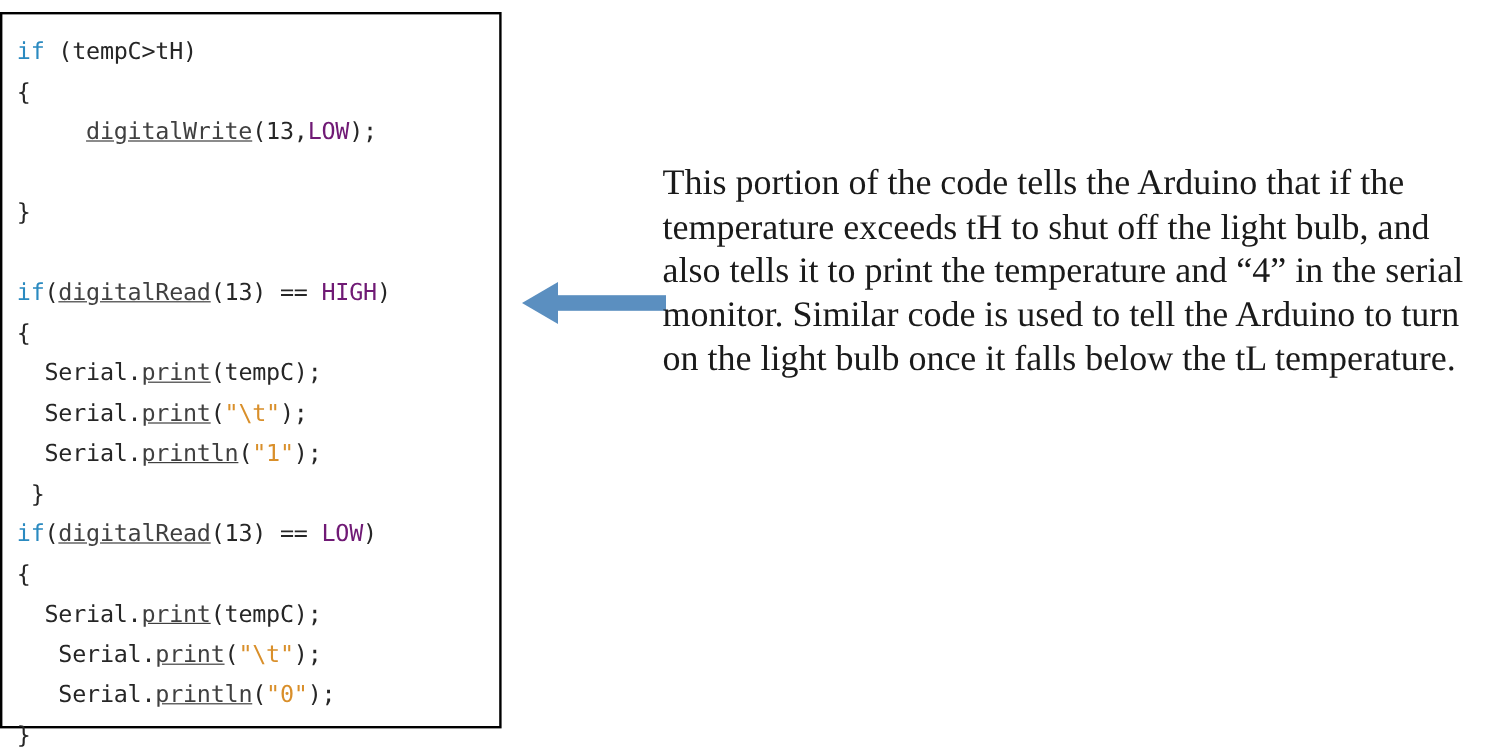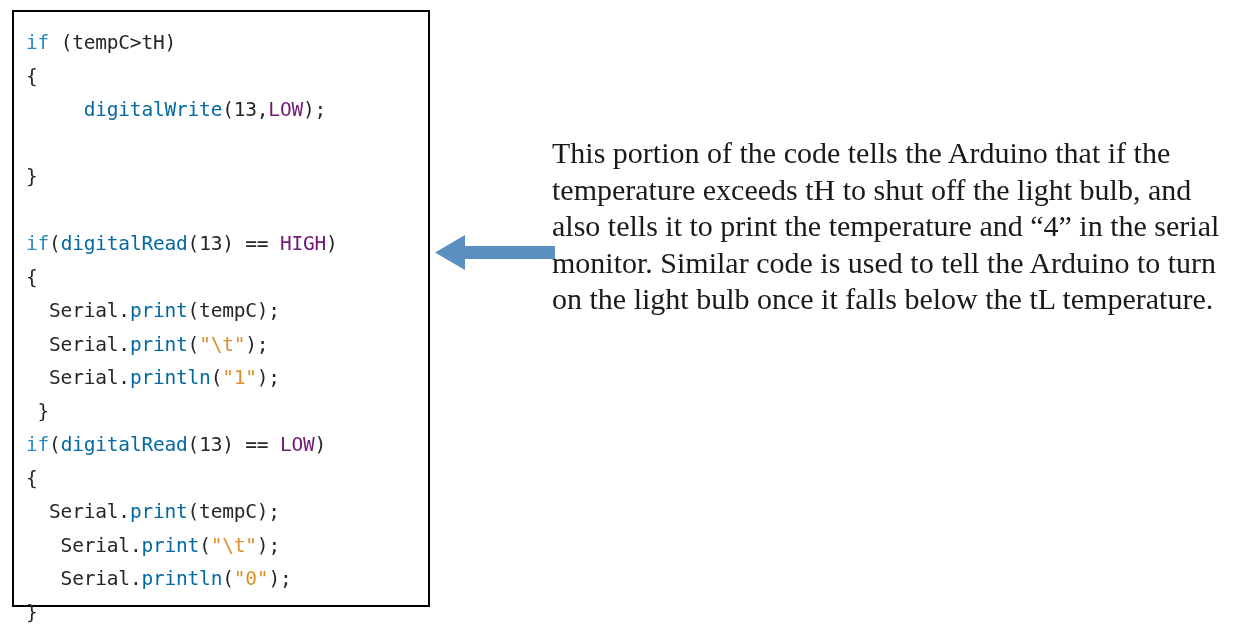--- a/index.html
+++ b/index.html
@@ -11,21 +11,21 @@
     width: 1250px;
     height: 628px;
     position: relative;
     font-family: "Liberation Sans", sans-serif;
     overflow: hidden;
   }
 
   
   #code-panel {
     position: absolute;
-    left: 12px;
+    left: 0;
     top: 10px;
     width: 418px;
     height: 597px;
     border: 2px solid #000000;
     box-sizing: border-box;
     background: #ffffff;
   }
   #code-lines {
     position: absolute;
     left: 12px;
@@ -33,21 +33,21 @@
     right: 4px;
     font-family: "DejaVu Sans Mono", monospace;
     font-size: 19.5px;
     line-height: 33.5px;
     white-space: pre;
     color: #262626;
     letter-spacing: -0.2px;
   }
   .ln { height: 33.5px; }
   .kw   { color: #2a8ac0; }   
-  .fn   { color: #0369a1; }   
+  .fn   { color: #404040; text-decoration: underline; }   
   .cnst { color: #701a75; }   
   .str  { color: #d98f2a; }   
   .pl   { color: #262626; }   
 
   
   #arrow {
     position: absolute;
     left: 430px;
     top: 232px;
     width: 125px;

